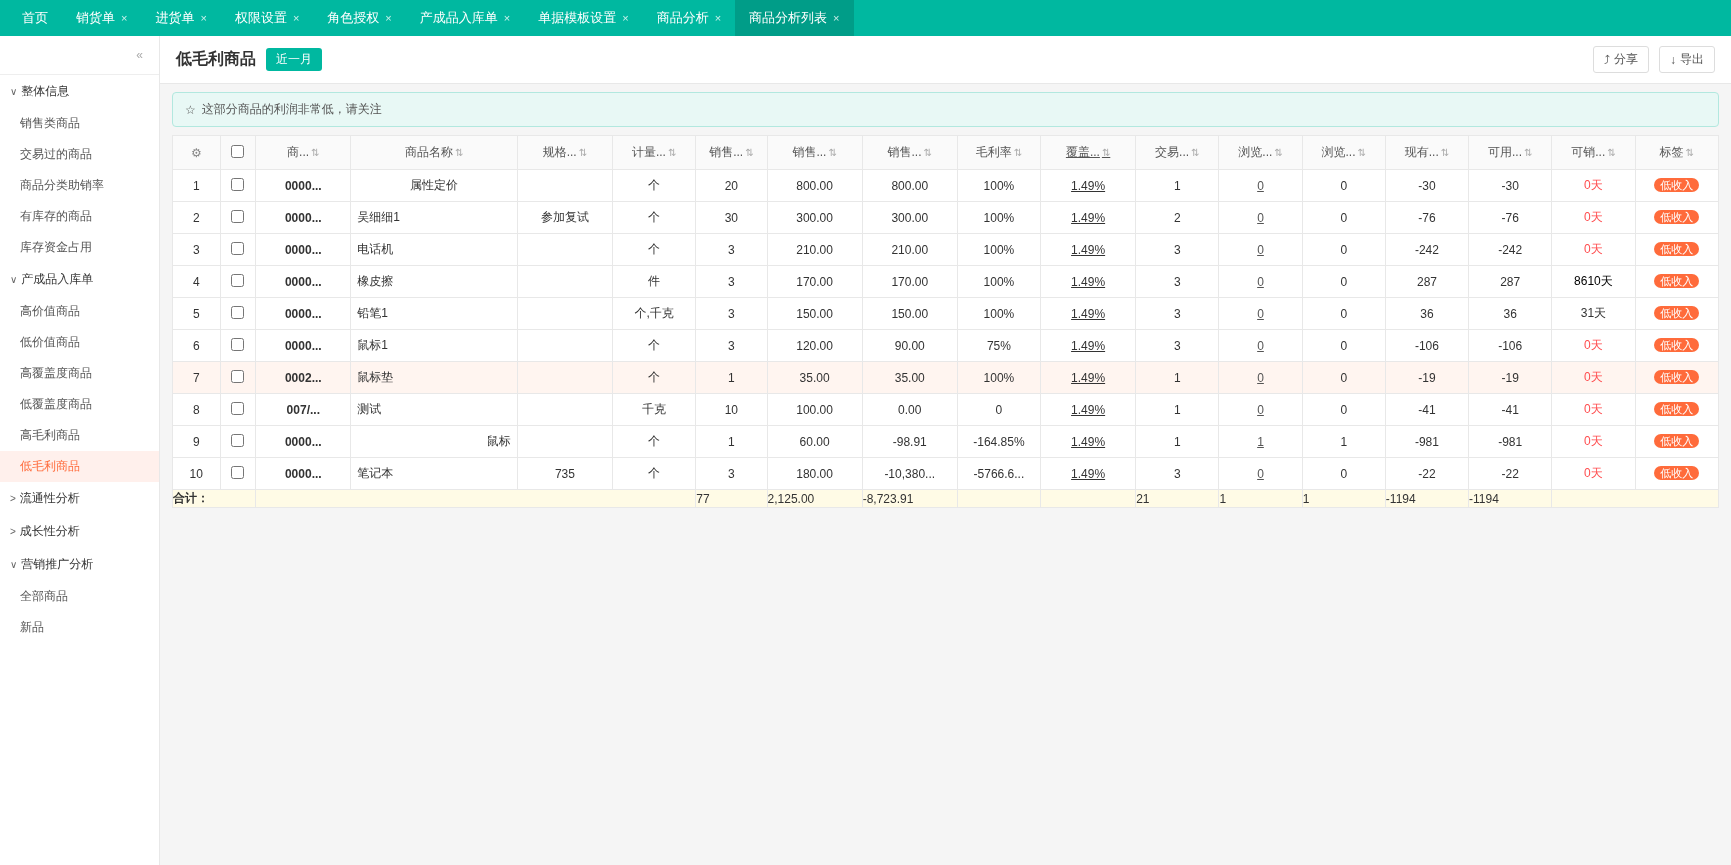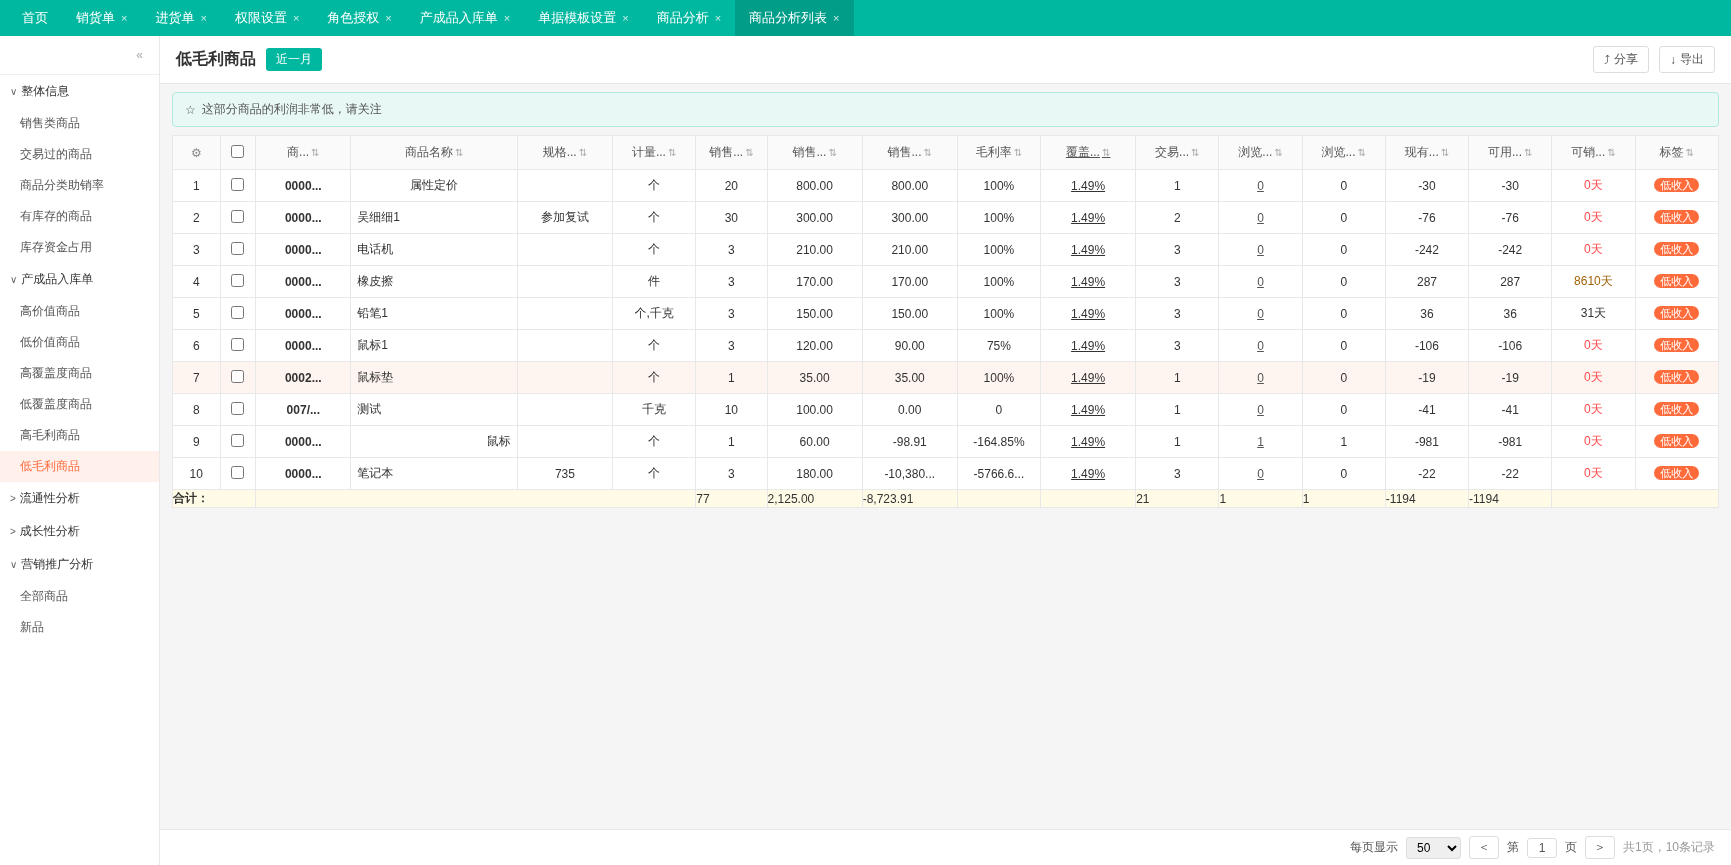--- a/index.html
+++ b/index.html
@@ -296,21 +296,21 @@
       <td class="col-sale-qty">3</td>
       <td class="col-sale-price">170.00</td>
       <td class="col-sale-amount">170.00</td>
       <td class="col-gross">100%</td>
       <td class="col-cover">1.49%</td>
       <td class="col-trade">3</td>
       <td class="col-browse1"><span class="underline-num">0</span></td>
       <td class="col-browse2">0</td>
       <td class="col-current">287</td>
       <td class="col-available">287</td>
-      <td class="col-sellable" style="color:#a16207;">8610天</td>
+      <td class="col-sellable" style="color:#000000;">8610天</td>
       <td class="col-days"><span class="tag-badge" style="background:#ff6b3b;">低收入</span></td>
     </tr>
             <tr>
       <td class="col-num">5</td>
       <td class="col-check"><input type="checkbox" style=""></td>
       <td class="col-code">0000...</td>
       <td class="col-name" style="text-align:left;">铅笔1</td>
       <td class="col-spec"></td>
       <td class="col-unit">个,千克</td>
       <td class="col-sale-qty">3</td>
@@ -440,28 +440,14 @@
             <td>1</td>
             <td>1</td>
             <td>-1194</td>
             <td>-1194</td>
             <td colspan="2"></td>
           </tr>
         </tfoot>
       </table>
     </div>
 
-    <div class="pagination-bar">
-      <span>每页显示</span>
-      <select class="per-page-select">
-        <option>50</option>
-        <option>100</option>
-        <option>200</option>
-      </select>
-      <button class="page-btn">＜</button>
-      <span>第</span>
-      <span class="page-num">1</span>
-      <span>页</span>
-      <button class="page-btn">＞</button>
-      <span class="total-info">共1页，10条记录</span>
-    </div>
   </div>
 </div>
 
 </body></html>

